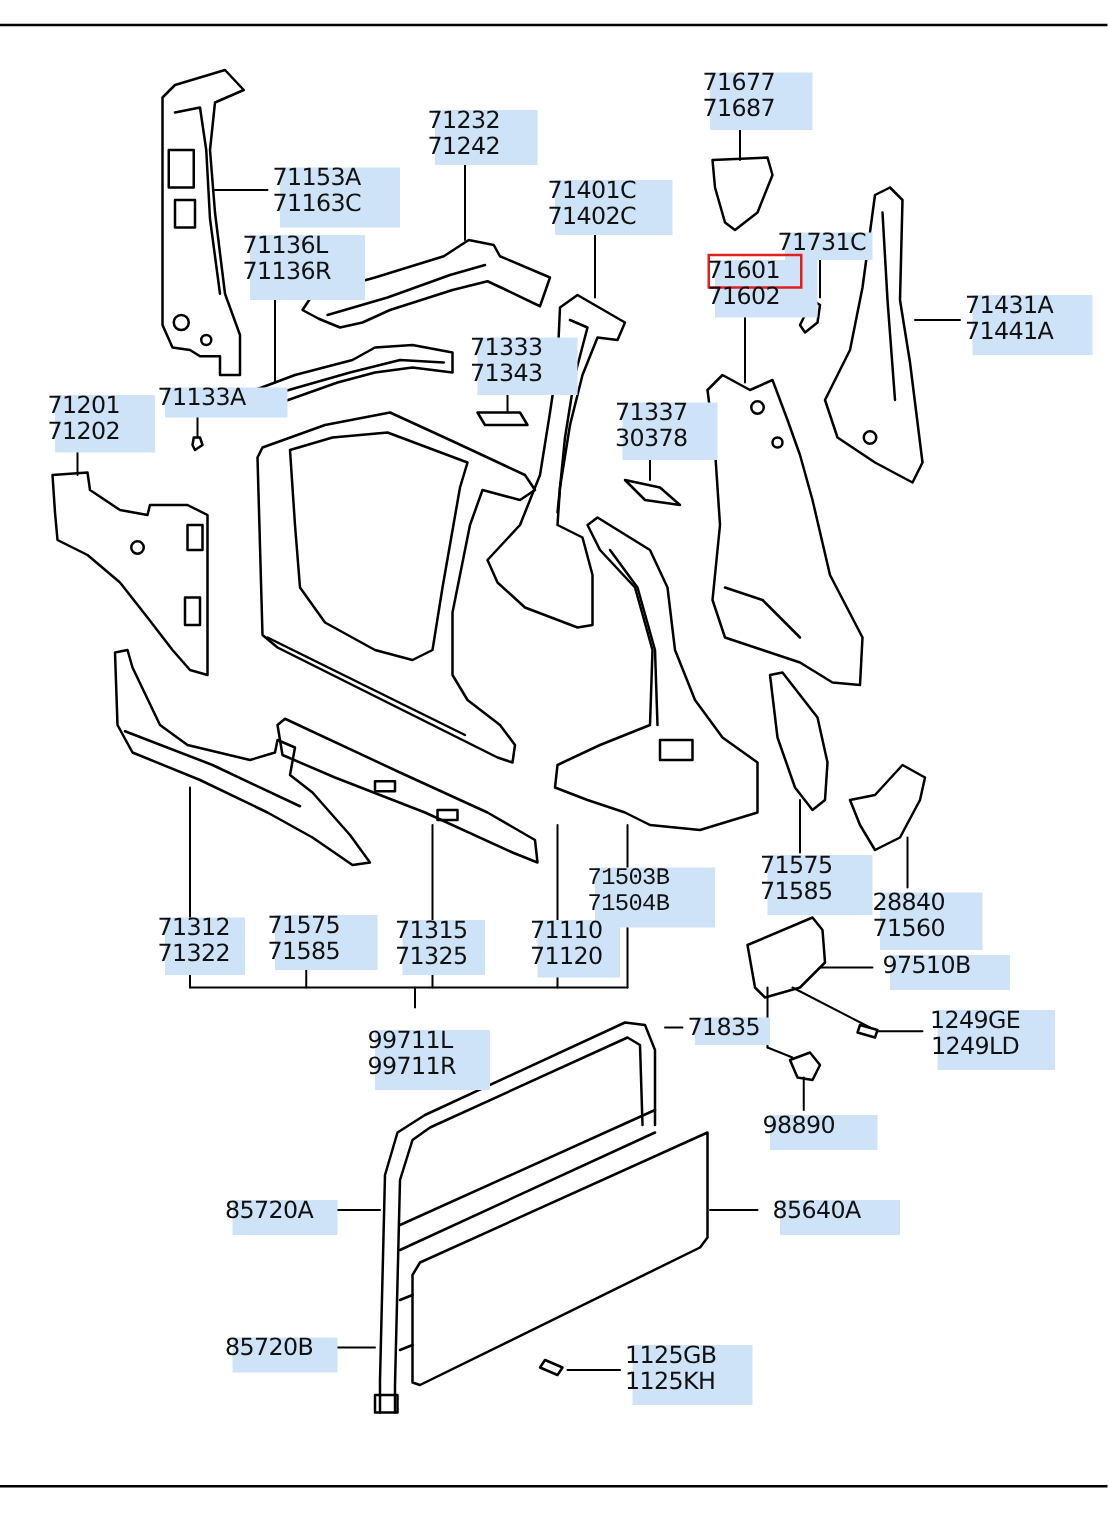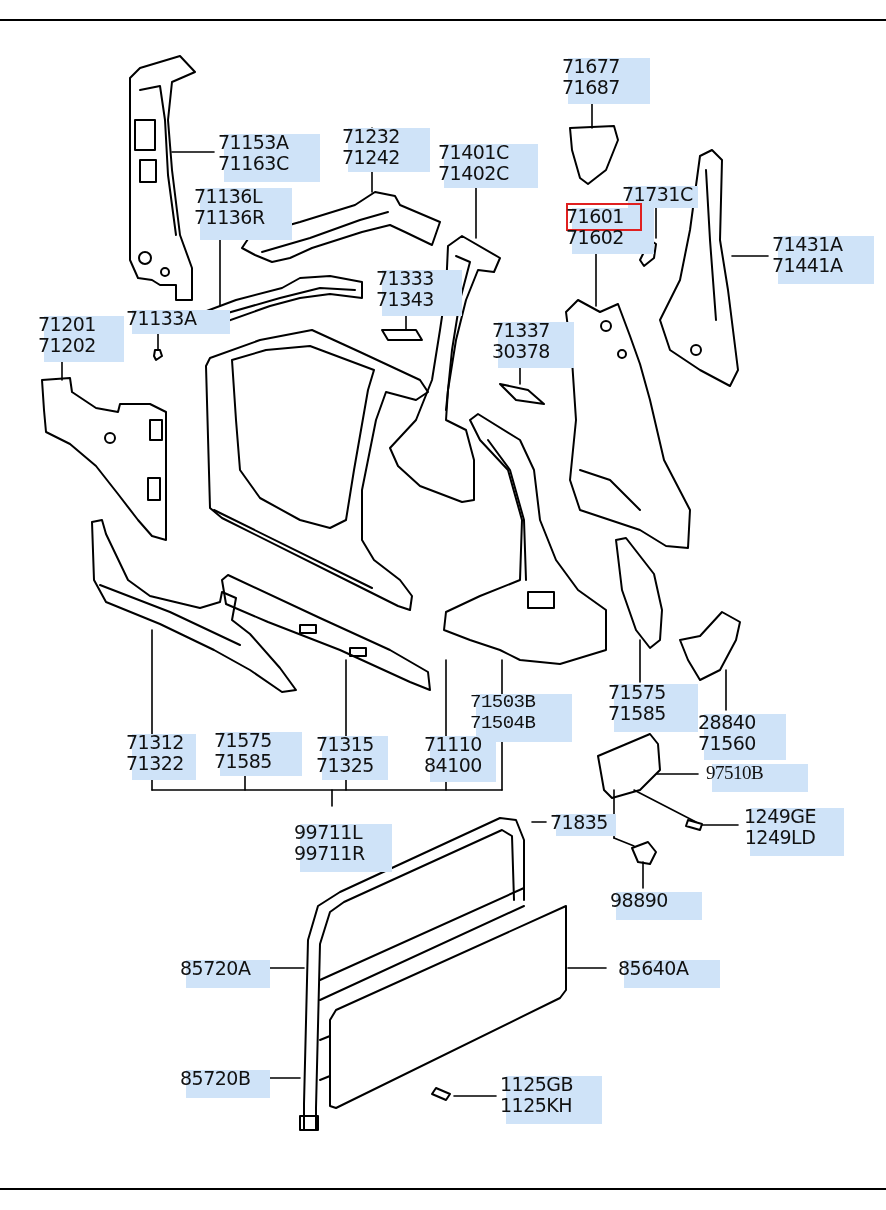--- a/index.html
+++ b/index.html
@@ -149,21 +149,21 @@
   <path d="M330 1020 L336 1010 L566 906 L566 990 L560 998 L336 1108 L330 1106 Z"></path>
   <path d="M436 1088 L450 1094 L446 1100 L432 1094 Z"></path>
 </svg>
 
 <div id="labels">
     <div class="label" style="left: 218px; top: 132px;">
       <div class="hl" style="left: 6px; top: 2px; width: 96px; height: 48px;"></div>
       <span class="t">71153A</span>
       <span class="t">71163C</span>
     </div>
-    <div class="label" style="left: 342px; top: 86px; margin-top: 40px;">
+    <div class="label" style="left: 342px; top: 86px;">
       <div class="hl" style="left: 6px; top: 2px; width: 82px; height: 44px;"></div>
       <span class="t">71232</span>
       <span class="t">71242</span>
     </div>
     <div class="label" style="left: 438px; top: 142px;">
       <div class="hl" style="left: 6px; top: 2px; width: 94px; height: 44px;"></div>
       <span class="t">71401C</span>
       <span class="t">71402C</span>
     </div>
     <div class="label" style="left: 562px; top: 56px;">
@@ -220,38 +220,38 @@
       <span class="t">71585</span>
     </div>
     <div class="label" style="left: 316px; top: 734px;">
       <div class="hl" style="left: 6px; top: 2px; width: 66px; height: 44px;"></div>
       <span class="t">71315</span>
       <span class="t">71325</span>
     </div>
     <div class="label" style="left: 424px; top: 734px;">
       <div class="hl" style="left: 6px; top: 2px; width: 66px; height: 46px;"></div>
       <span class="t">71110</span>
-      <span class="t">84100</span>
+      <span class="t">71120</span>
     </div>
     <div class="label" style="left: 470px; top: 692px; font-family: Liberation Mono, monospace;">
       <div class="hl" style="left: 6px; top: 2px; width: 96px; height: 48px;"></div>
       <span class="t">71503B</span>
       <span class="t">71504B</span>
     </div>
     <div class="label" style="left: 608px; top: 682px;">
       <div class="hl" style="left: 6px; top: 2px; width: 84px; height: 48px;"></div>
       <span class="t">71575</span>
       <span class="t">71585</span>
     </div>
     <div class="label" style="left: 698px; top: 712px;">
       <div class="hl" style="left: 6px; top: 2px; width: 82px; height: 46px;"></div>
       <span class="t">28840</span>
       <span class="t">71560</span>
     </div>
-    <div class="label" style="left: 706px; top: 762px; font-family: Liberation Serif, serif;">
+    <div class="label" style="left: 706px; top: 762px;">
       <div class="hl" style="left: 6px; top: 2px; width: 96px; height: 28px;"></div>
       <span class="t">97510B</span>
     </div>
     <div class="label" style="left: 294px; top: 806px; margin-top: 16px;">
       <div class="hl" style="left: 6px; top: 2px; width: 92px; height: 48px;"></div>
       <span class="t">99711L</span>
       <span class="t">99711R</span>
     </div>
     <div class="label" style="left: 550px; top: 812px;">
       <div class="hl" style="left: 6px; top: 2px; width: 60px; height: 22px;"></div>

